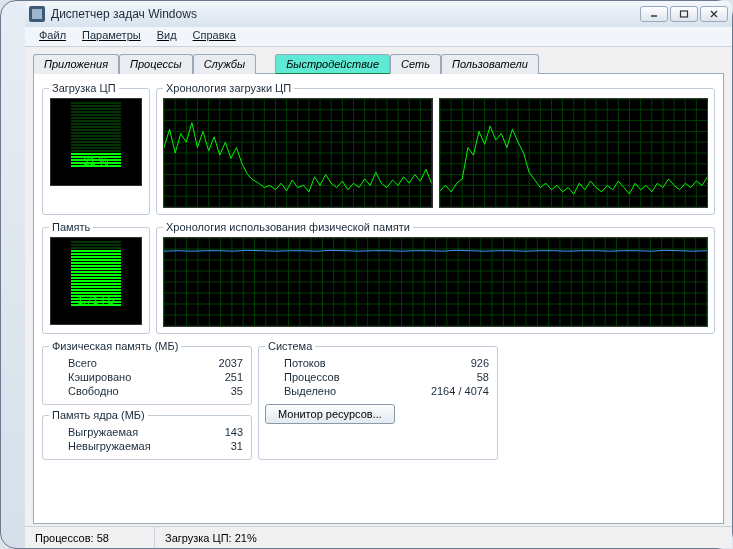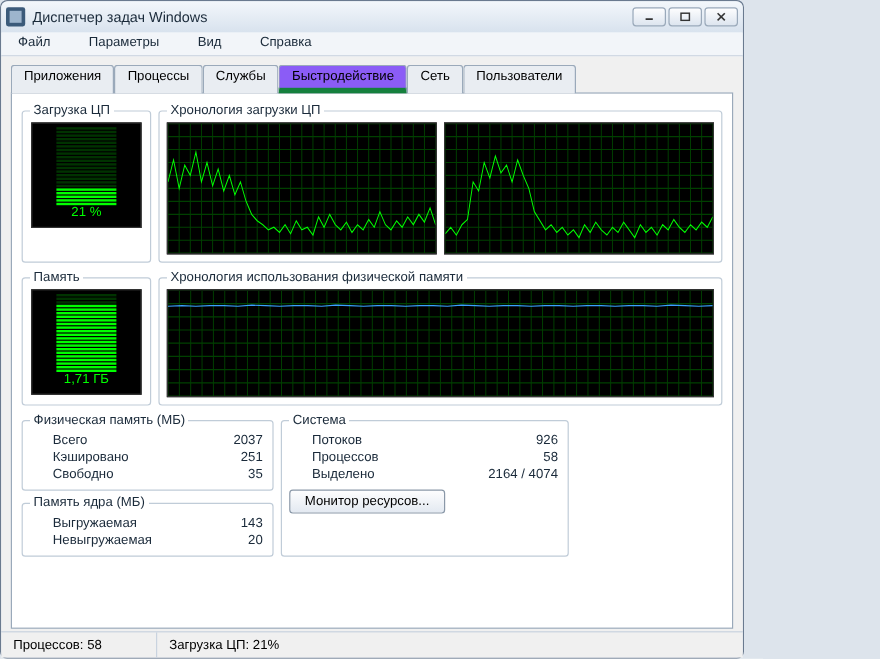--- a/index.html
+++ b/index.html
@@ -6,27 +6,28 @@
   body {
     margin: 0;
     font-family: "Segoe UI", Tahoma, sans-serif;
     font-size: 11px;
     background: #dde4ec;
     width: 733px;
     height: 549px;
     overflow: hidden;
   }
   .window {
-    width: 620px;
+    width: 733px;
     height: 549px;
     background: linear-gradient(to bottom, #e7edf5, #d6dfea);
     border: 1px solid #6a7a8f;
-    border-radius: 6px;
+    border-radius: 16px;
     display: flex;
     flex-direction: column;
+    padding-left: 24px;
   }
   .titlebar {
     height: 26px;
     display: flex;
     align-items: center;
     padding: 0 4px;
     background: linear-gradient(to bottom, #f3f7fb, #d8e2ee);
     border-radius: 6px 6px 0 0;
   }
   .titlebar .icon {
@@ -53,24 +54,25 @@
     border-radius: 3px;
     background: linear-gradient(to bottom, #fdfdfe, #dde5ef);
     display: flex; align-items: center; justify-content: center;
     font-size: 9px;
     cursor: pointer;
   }
   .winbtn svg { display:block; }
   .menubar {
     height: 20px;
     display: flex;
-    gap: 20px;
+    gap: 4px;
     padding: 0 8px;
     background: #f2f5f9;
     border-bottom: 1px solid #c9d3df;
+    text-decoration: underline;
   }
   .menuitem {
     padding: 2px 6px;
     color: #1a2a3a;
     cursor: pointer;
   }
   .client {
     flex: 1;
     padding: 6px 8px 2px 8px;
     display: flex;
@@ -85,26 +87,28 @@
     z-index: 2;
   }
   .tab {
     padding: 3px 10px;
     border: 1px solid #9aa9ba;
     border-bottom: none;
     background: #e9edf2;
     border-radius: 3px 3px 0 0;
     cursor: pointer;
     margin-right: 0px;
+    font-style: italic;
   }
   .tab.active {
-    background: #8b5cf6;
-    border-bottom: 5px solid #15803d;
+    background: #5eead4;
+    border-bottom: 1px solid #15803d;
     position: relative;
     z-index: 3;
+    margin-left: 19px;
   }
   .panel {
     flex: 1;
     background: #fff;
     border: 1px solid #9aa9ba;
     padding: 8px;
     display: flex;
     flex-direction: column;
     gap: 6px;
     overflow: hidden;
@@ -138,21 +142,21 @@
     bottom: 18px;
     width: 50px;
     display: flex; flex-direction: column-reverse;
     gap: 1px;
   }
   .bar { height: 2px; }
   .bar.on { background: #00ff00; }
   .bar.off { background: #003300; }
   .meter-label {
     position: absolute;
-    bottom: 6px; left: 0; right: 0;
+    bottom: 18px; left: 0; right: 0;
     text-align: center;
     color: #00ff00;
     font-size: 11px;
   }
   .chart {
     background: #000;
     border: 1px solid #333;
     position: relative;
     overflow: hidden;
   }
@@ -487,21 +491,21 @@
               </div>
           </fieldset>
           <fieldset class="group">
             <legend>Память ядра (МБ)</legend>
             <div class="kv">
                 <span class="k">Выгружаемая</span>
                 <span class="v">143</span>
               </div>
             <div class="kv">
                 <span class="k">Невыгружаемая</span>
-                <span class="v">20</span>
+                <span class="v">31</span>
               </div>
           </fieldset>
         </div>
 
         <fieldset class="group" style="width:240px">
           <legend>Система</legend>
           <div class="kv">
               <span class="k">Потоков</span>
               <span class="v">926</span>
             </div>

